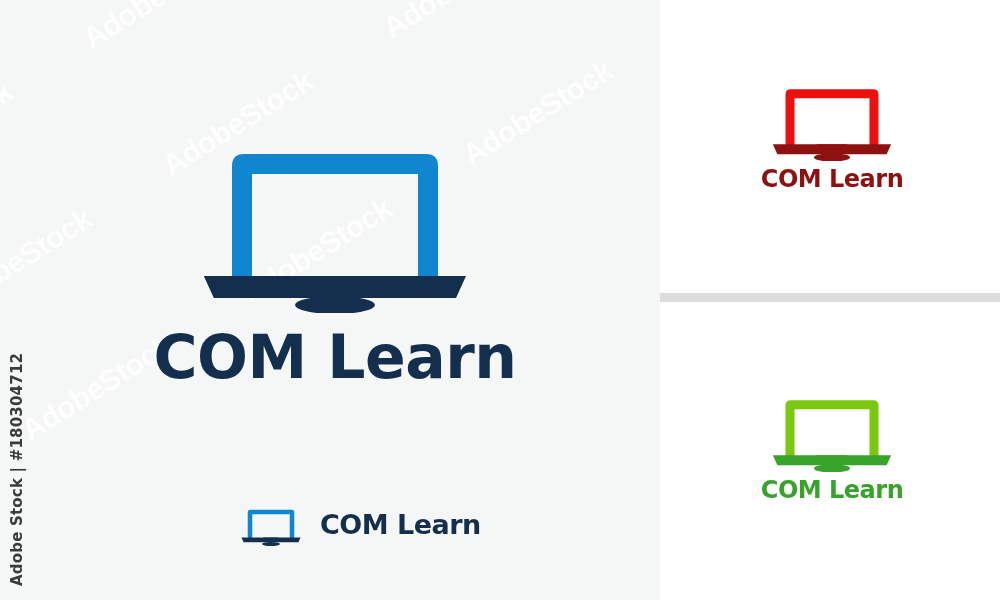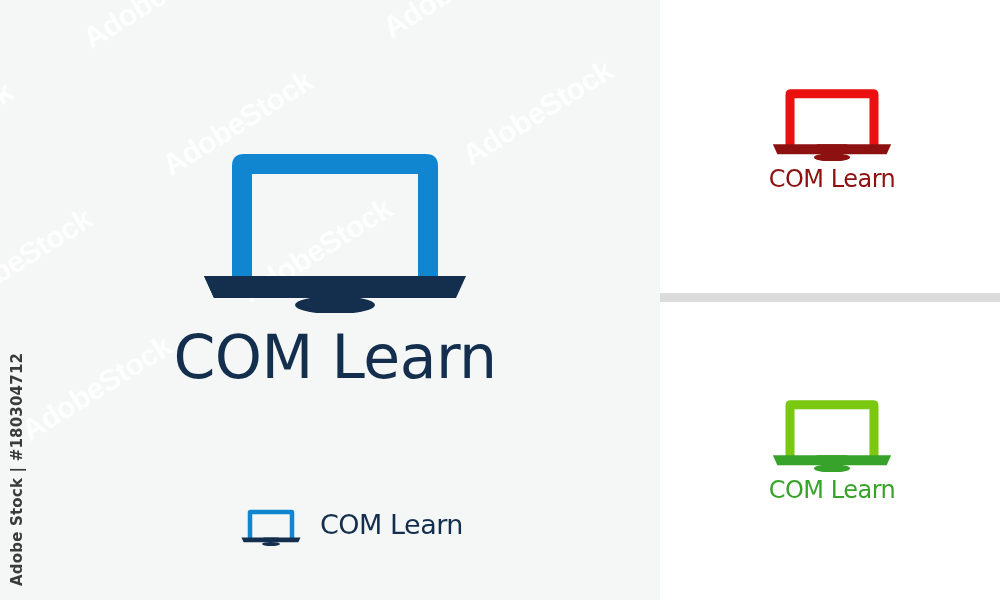--- a/index.html
+++ b/index.html
@@ -114,21 +114,21 @@
     align-items: center;
   }
   .lockup.horizontal {
     display: flex;
     flex-direction: row;
     align-items: center;
   }
   .mark { display: block; }
   .wordmark {
     font-family: "DejaVu Sans", sans-serif;
-    font-weight: normal;
+    font-weight: bold;
     letter-spacing: -0.5px;
     white-space: nowrap;
     line-height: 1;
   }
 
   
   #lockup-primary { left: 180px; top: 138px; width: 310px; }
   #lockup-primary .wordmark { font-size: 60px; margin-top: 14px; }
 
   

